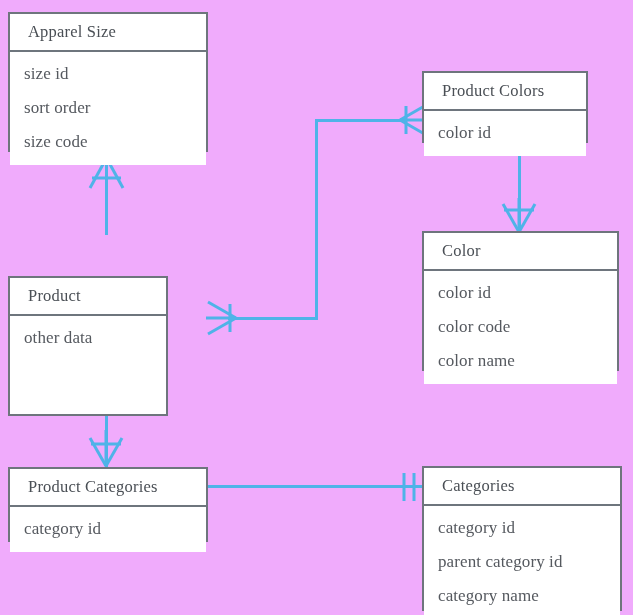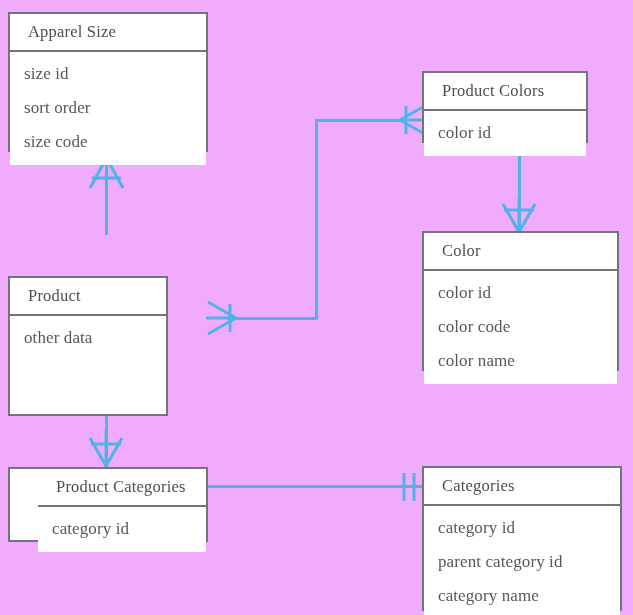--- a/index.html
+++ b/index.html
@@ -148,21 +148,21 @@
 
   <div class="entity" style="left:422px; top:231px; width:197px; height:140px;">
     <div class="entity-header">Color</div>
     <div class="entity-body">
       <div class="attr">color id</div>
       <div class="attr">color code</div>
       <div class="attr">color name</div>
     </div>
   </div>
 
-  <div class="entity" style="left:8px; top:467px; width:200px; height:75px;padding-left:28px;">
+  <div class="entity" style="left:8px; top:467px; width:200px; height:75px;">
     <div class="entity-header">Product Categories</div>
     <div class="entity-body">
       <div class="attr">category id</div>
     </div>
   </div>
 
   <div class="entity" style="left:422px; top:466px; width:200px; height:145px;">
     <div class="entity-header">Categories</div>
     <div class="entity-body">
       <div class="attr">category id</div>

